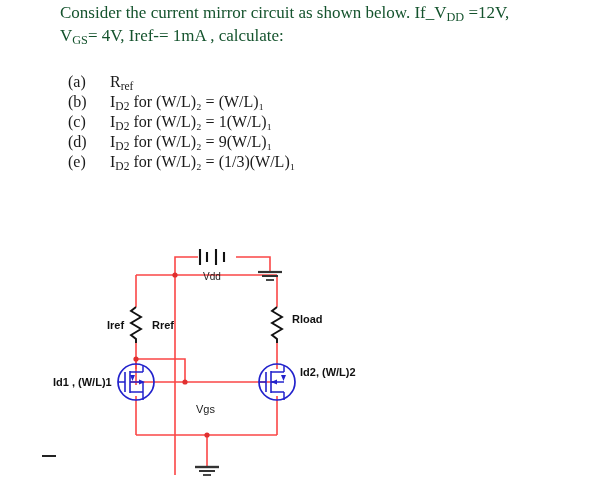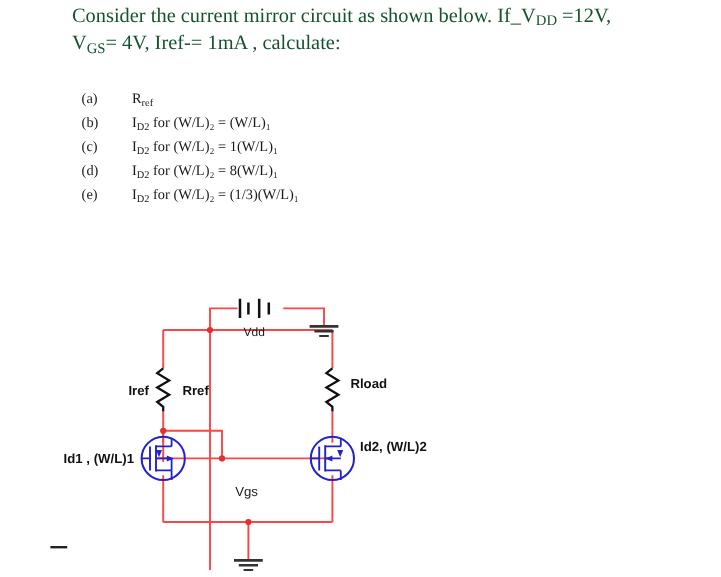--- a/index.html
+++ b/index.html
@@ -28,21 +28,21 @@
   }
   #problem-statement .ln { display: block; white-space: nowrap; }
   sub { font-size: 0.72em; vertical-align: baseline; position: relative; top: 0.28em; }
 
   
   #question-list {
     position: absolute;
     left: 68px;
     top: 72px;
     width: 420px;
-    font-size: 12px;
+    font-size: 16px;
     line-height: 20px;
   }
   .q-row { display: block; height: 20px; white-space: nowrap; }
   .q-marker {
     display: inline-block;
     width: 42px;
   }
   .q-text { display: inline-block; }
 
   
@@ -80,21 +80,21 @@
 
 <div id="problem-statement">
   <span class="ln"><span>Consider the current mirror circuit as shown below. If_V</span><sub>DD</sub><span> =12V,</span></span>
   <span class="ln"><span>V</span><sub>GS</sub><span>= 4V,  Iref-= 1mA , calculate:</span></span>
 </div>
 
 <div id="question-list">
   <span class="q-row"><span class="q-marker">(a)</span><span class="q-text"><span>R</span><sub>ref</sub><span></span></span></span>
   <span class="q-row"><span class="q-marker">(b)</span><span class="q-text"><span>I</span><sub>D2</sub><span> for (W/L)₂ = (W/L)₁</span></span></span>
   <span class="q-row"><span class="q-marker">(c)</span><span class="q-text"><span>I</span><sub>D2</sub><span> for (W/L)₂ = 1(W/L)₁</span></span></span>
-  <span class="q-row"><span class="q-marker">(d)</span><span class="q-text"><span>I</span><sub>D2</sub><span> for (W/L)₂ = 8(W/L)₁</span></span></span>
+  <span class="q-row"><span class="q-marker">(d)</span><span class="q-text"><span>I</span><sub>D2</sub><span> for (W/L)₂ = 9(W/L)₁</span></span></span>
   <span class="q-row"><span class="q-marker">(e)</span><span class="q-text"><span>I</span><sub>D2</sub><span> for (W/L)₂ = (1/3)(W/L)₁</span></span></span>
 </div>
 
 <div id="circuit">
 <svg width="601" height="259" viewBox="0 0 601 259" xmlns="http://www.w3.org/2000/svg">
 
   <g stroke="#fa4646" stroke-width="1.6" fill="none">
 
     <path d="M175,236 L175,18 L198,18"></path>
     <path d="M236,18 L270,18 L270,33"></path>

